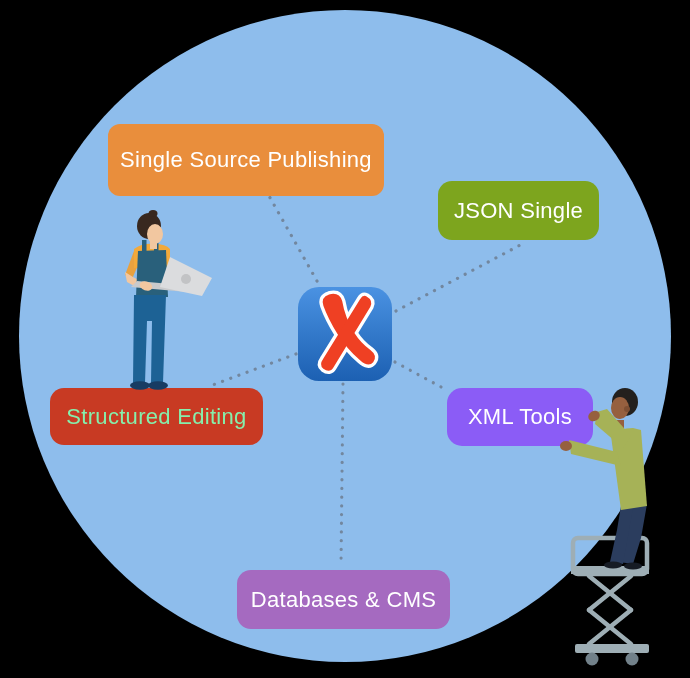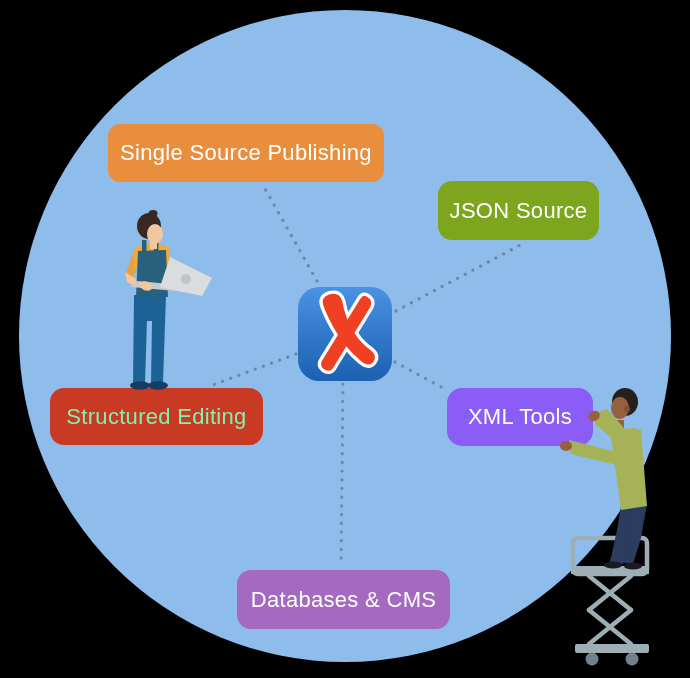--- a/index.html
+++ b/index.html
@@ -11,21 +11,21 @@
   .bg-circle {
     position:absolute; left:19px; top:10px; width:652px; height:652px;
     border-radius:50%;
   }
   .connectors { position:absolute; left:0; top:0; width:690px; height:678px; }
   .node {
     position:absolute; display:flex; align-items:center; justify-content:center;
     color:#fff; font-size:22px; letter-spacing:.3px; border-radius:13px;
     white-space:nowrap;
   }
-  .node-ssp  { left:108px; top:124px; width:276px; height:58px; border-radius:12px; }
+  .node-ssp  { left:108px; top:124px; width:276px; height:72px; border-radius:12px; }
   .node-json { left:438px; top:181px; width:161px; height:59px; border-radius:14px; }
   .node-str  { left:50px;  top:388px; width:213px; height:57px; border-radius:14px; }
   .node-xml  { left:447px; top:388px; width:146px; height:58px; border-radius:15px; }
   .node-cms  { left:237px; top:570px; width:213px; height:59px; border-radius:14px;text-align:center; }
   .logo {
     position:absolute; left:298px; top:287px; width:94px; height:94px;
     border-radius:21px;
   }
   .logo svg { position:absolute; left:0; top:0; width:94px; height:94px; }
   .figure { position:absolute; pointer-events:none; }
@@ -47,21 +47,21 @@
       <line x1="395" y1="362" x2="443" y2="388"></line>
       <line x1="343" y1="384" x2="341" y2="565"></line>
     </g>
   </svg>
 
   <div class="node node-ssp" style="background: rgb(233, 142, 60); color: rgb(255, 255, 255);">
     <span>Single Source Publishing</span>
   </div>
 
   <div class="node node-json" style="background: rgb(125, 165, 30); color: rgb(255, 255, 255);">
-    <span>JSON Source</span>
+    <span>JSON Single</span>
   </div>
 
   <div class="node node-str" style="background: rgb(200, 58, 35); color: #86efac;">
     <span>Structured Editing</span>
   </div>
 
   <div class="node node-xml" style="background: #8b5cf6; color: rgb(255, 255, 255);">
     <span>XML Tools</span>
   </div>
 

